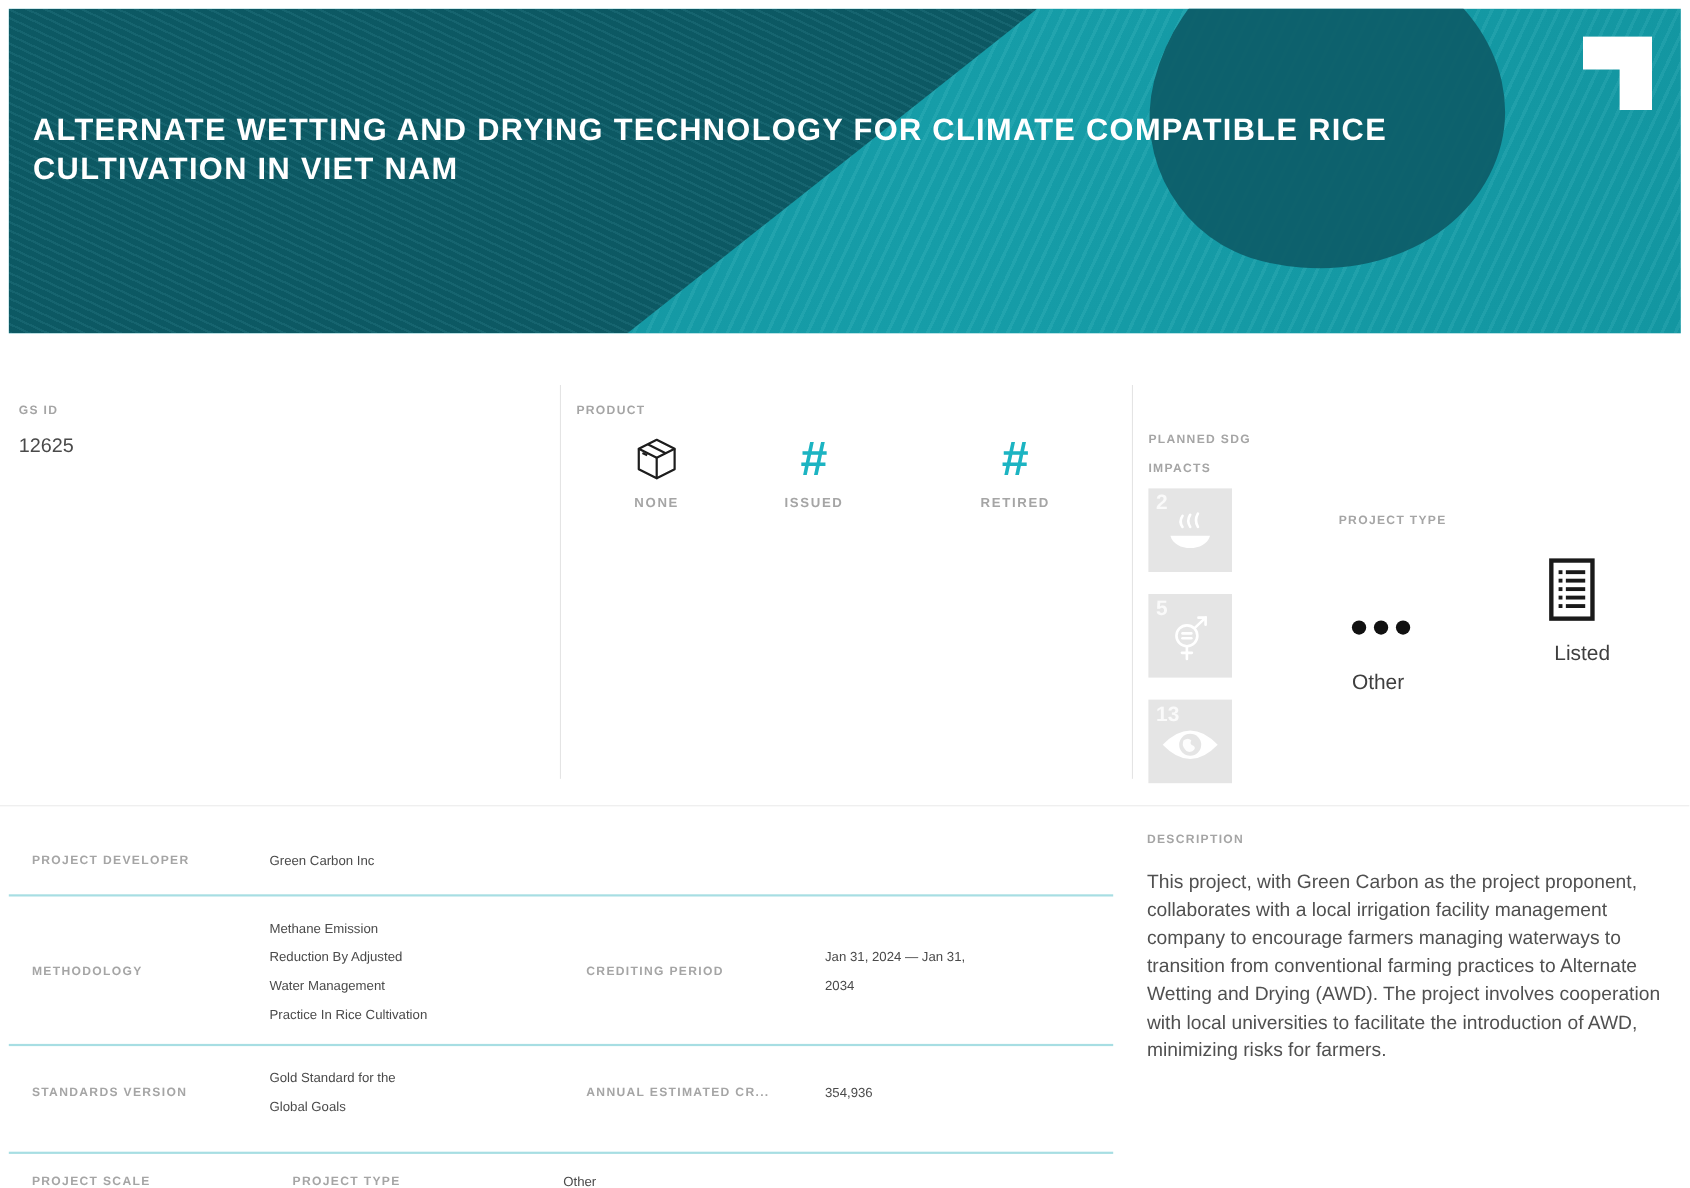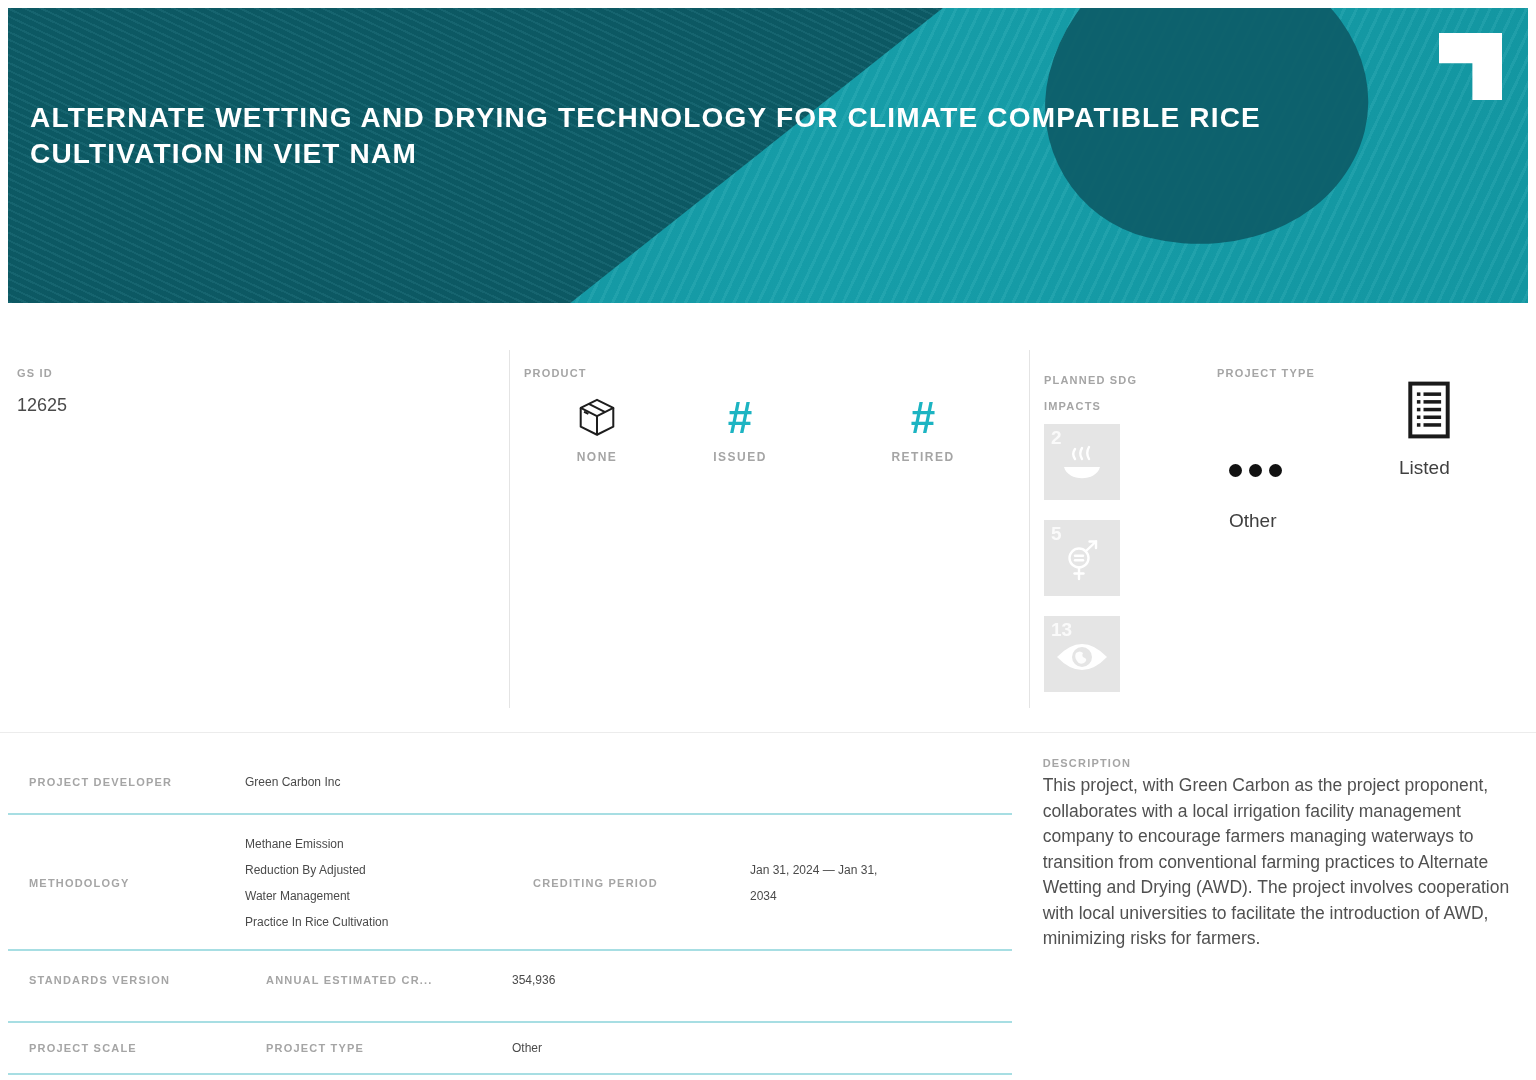--- a/index.html
+++ b/index.html
@@ -38,57 +38,57 @@
   .info-product { width:519px; padding:17px 0 0 14px; }
   .product-items { display:flex; margin-top:15px; }
   .product-item { width:90px; text-align:center; }
   .product-item.none    { margin-left:28px; }
   .product-item.issued  { margin-left:53px; }
   .product-item.retired { margin-left:93px; }
   .product-icon-box { height:48px; display:flex; align-items:center; justify-content:center; }
   .hash { color:#1cb4c2; font-size:44px; font-weight:600; line-height:44px; }
   .product-label { margin-top:8px; color:#a5a5a5; font-size:12px; font-weight:700; letter-spacing:1.5px; }
 
-  .info-right { flex:1; padding:17px 0 0 14px; display:flex; }
+  .info-right { flex:1; padding:17px 0 0 14px; display:flex;align-items:center; }
   .ir-col { display:flex; flex-direction:column; }
   .col-sdg { width:173px; }
   .col-type { width:172px; }
   .col-status { flex:1; }
   .label-wrap { max-width:150px; line-height:26px; }
   .label-pad { height:56px; }
   .label-pad-1line { height:56px; }
 
   .sdg-list { margin-top:1px; display:flex; flex-direction:column; gap:20px; }
   .sdg-tile { position:relative; width:76px; height:76px; background:#e5e5e5; }
   .sdg-num { position:absolute; left:7px; top:3px; color:#fafafa; font-size:19px; font-weight:700; }
   .sdg-glyph { position:absolute; left:50%; top:54%; transform:translate(-50%,-50%); }
 
   .type-dots { margin-top:41px; display:flex; gap:7px; margin-left:12px; }
   .dot { width:13px; height:13px; border-radius:50%; background:#111; }
   .type-value { margin-top:33px; margin-left:12px; color:#3f3f3f; font-size:19px; }
 
   .status-icon { margin-top:13px; margin-left:18px; }
-  .status-value { margin-top:13px; margin-left:10px; color:#3f3f3f; font-size:19px; }
+  .status-value { margin-top:13px; margin-left:24px; color:#3f3f3f; font-size:19px; }
 
   .hdiv-light { height:1px; background:#ececec; }
 
   
   .bottom { display:flex; margin:0 8px; }
   .details-table { width:1005px; }
   .detail-row { display:grid; grid-template-columns:237px 267px 238px 1fr;
                 border-bottom:2px solid #a7dee3; align-items:center; }
   .detail-row .cell-label { padding-left:21px; white-space:nowrap; }
   .cell-value { color:#4a4a4a; font-size:12px; line-height:26px; white-space:pre-line; }
   .row-1 { padding:36px 0 18px 0; }
   .row-2 { padding:16px 0 14px 0; }
   .row-3 { padding:16px 0 28px 0; }
   .row-4 { padding:12px 0 12px 0; }
 
   .description { width:486px; margin-left:31px; padding-top:24px; }
-  .description p { margin-top:4px; color:#505050; font-size:17.5px; line-height:25.5px; }
+  .description p { margin-top:20px; color:#505050; font-size:17.5px; line-height:25.5px; }
 </style>
 </head>
 <body>
 
 <div class="banner">
   <div class="banner-streaks"></div>
   <div class="banner-dark-triangle"></div>
   <div class="banner-dark-blob"></div>
   <div class="banner-logo"></div>
   <h1 class="banner-title">ALTERNATE WETTING AND DRYING TECHNOLOGY FOR CLIMATE COMPATIBLE RICE CULTIVATION IN VIET NAM</h1>
@@ -237,20 +237,22 @@
 Reduction By Adjusted
 Water Management
 Practice In Rice Cultivation</div>
       <div class="label cell-label">CREDITING PERIOD</div>
       <div class="cell-value">Jan 31, 2024 — Jan 31,
 2034</div>
     </div>
 
     <div class="detail-row row-3">
       <div class="label cell-label">STANDARDS VERSION</div>
+      <div class="cell-value">Gold Standard for the
+Global Goals</div>
       <div class="label cell-label">ANNUAL ESTIMATED CR...</div>
       <div class="cell-value">354,936</div>
     </div>
 
     <div class="detail-row row-4">
       <div class="label cell-label">PROJECT SCALE</div>
       <div class="label cell-label">PROJECT TYPE</div>
       <div class="cell-value">Other</div>
     </div>
 

